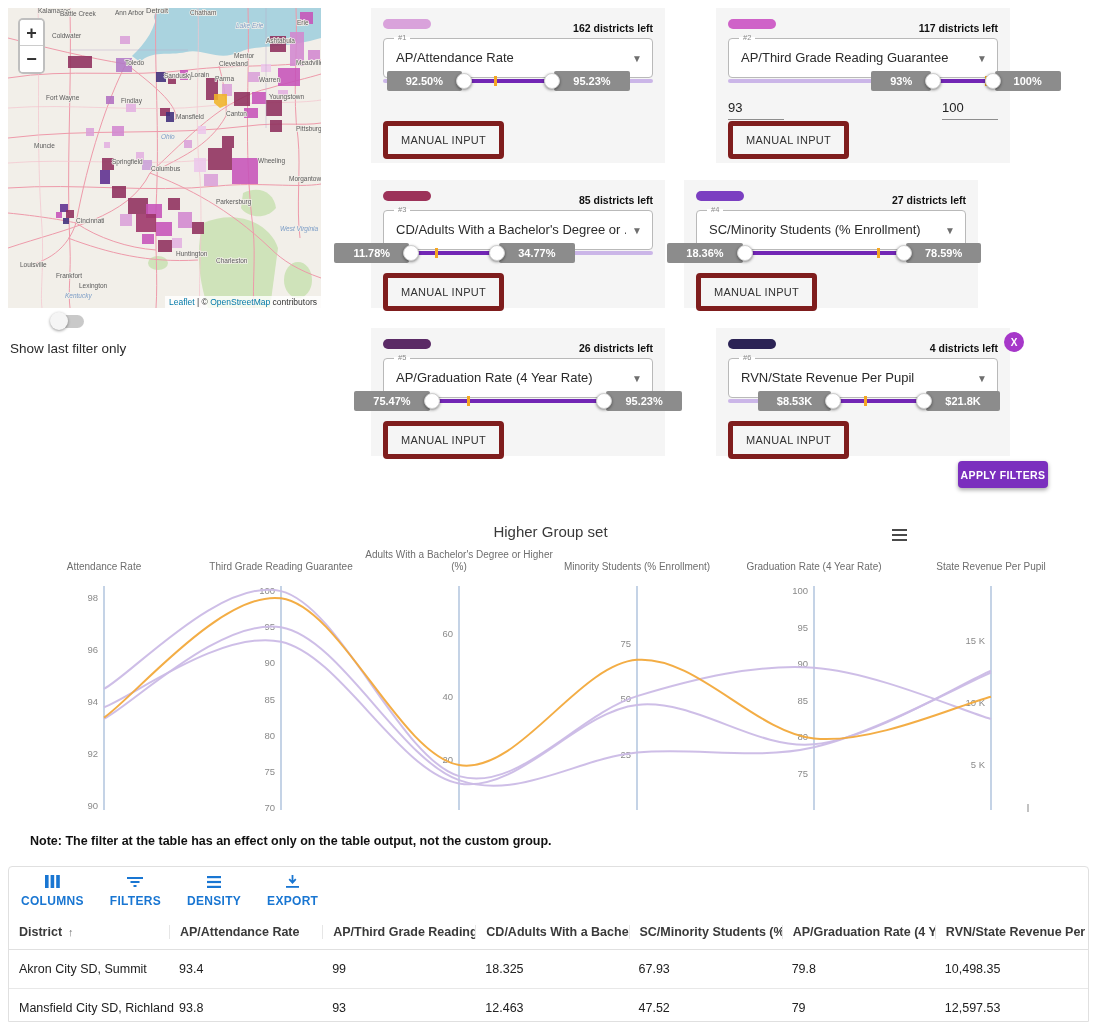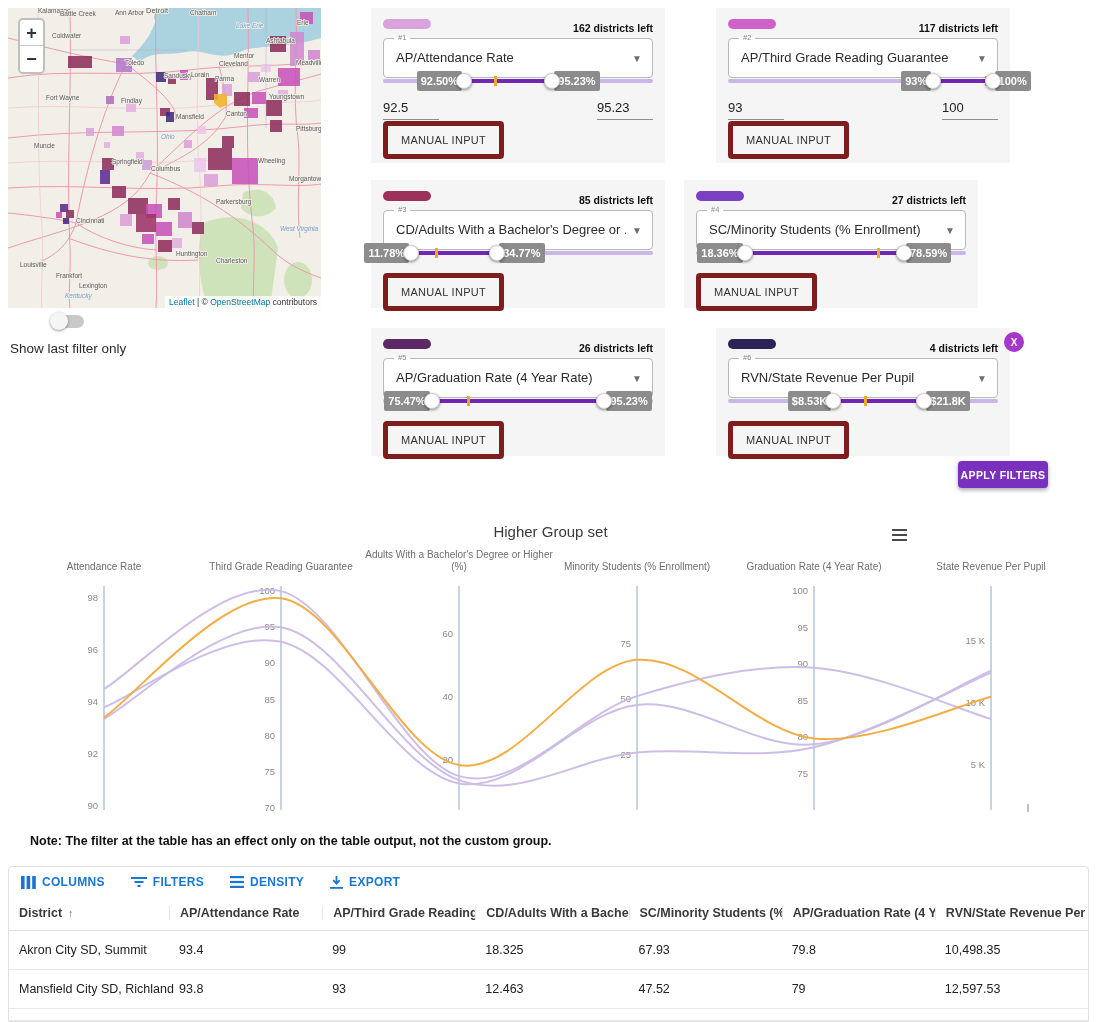--- a/index.html
+++ b/index.html
@@ -42,21 +42,21 @@
     background:linear-gradient(#f5f5f5 45%, #ffffff 45%); }
   .dd-value { position:absolute; left:12px; top:11px; font-size:13px; color:#2b2b2b; white-space:nowrap;
     max-width:230px; overflow:hidden; }
   .dd-arrow { position:absolute; right:10px; top:14px; font-size:10px; color:#6e6e6e; }
   .slider { position:absolute; left:12px; right:12px; top:62px; height:22px; }
   .track { position:absolute; left:0; right:0; top:9px; height:4px; border-radius:2px; background:#cbb6e8; }
   .track-active { position:absolute; top:9px; height:4px; background:#7226b5; }
   .handle { position:absolute; top:3px; width:16px; height:16px; margin-left:-8px; border-radius:50%;
     background:#fff; border:1px solid #d0d0d0; box-shadow:0 1px 3px rgba(0,0,0,.45); cursor:pointer; z-index:3; }
   .s-label { position:absolute; top:1px; height:20px; background:#8c8c8c; color:#fff; font-size:11px;
-    font-weight:bold; line-height:20px; padding:0 4px; border-radius:2px; white-space:nowrap; z-index:2; }
+    font-weight:bold; line-height:20px; padding:0 19px; border-radius:2px; white-space:nowrap; z-index:2; }
   .marker { position:absolute; top:6px; width:3px; height:10px; margin-left:-1px; background:#f5a623; z-index:1; }
   .inputs-row { position:absolute; left:12px; right:12px; top:92px; height:22px; display:none; }
   .card.tall .inputs-row { display:block; }
   .num-input { position:absolute; top:0; width:56px; font-size:13px; color:#222;
     border-bottom:1px solid #8e8e8e; padding-bottom:4px; }
   .num-input.right { right:0; }
   .manual-btn { position:absolute; left:12px; background:transparent; border:5px solid #7f1d1d;
     border-radius:4px; padding:8px 13px; font-size:11px; letter-spacing:.3px; color:#333; cursor:pointer;
     font-family:"Liberation Sans", sans-serif; }
   .card.tall .manual-btn { top:113px; }
@@ -74,21 +74,21 @@
   .scroll-hint { position:absolute; left:1027px; top:804px; width:2px; height:8px; background:#c2c2c2; }
 
   
   .note { position:absolute; left:5px; top:834px; font-size:12.5px; font-weight:bold; color:#111;padding-left:25px; }
 
   
   .grid { position:absolute; left:8px; top:866px; width:1081px; height:156px;
     border:1px solid #e0e0e0; border-radius:4px 4px 0 0; overflow:hidden; background:#fff; }
   .grid-toolbar { display:flex; align-items:center; gap:26px; padding:8px 12px 6px 12px; }
   .tb-btn { display:flex; align-items:center; gap:6px; color:#1976d2; font-size:12px; font-weight:bold;
-    letter-spacing:.3px; background:none; border:0; cursor:pointer; font-family:"Liberation Sans", sans-serif; }
+    letter-spacing:.3px; background:none; border:0; cursor:pointer; font-family:"Liberation Sans", sans-serif;flex-direction:column; }
   .tb-btn svg { display:block; }
   .grid-head { display:grid; grid-template-columns:160px repeat(6,1fr); height:36px;
     border-bottom:1px solid #e0e0e0; align-items:center; }
   .gh-cell { font-size:12.5px; font-weight:bold; color:#3a3a3a; padding:0 10px; white-space:nowrap;
     overflow:hidden; position:relative; }
   .gh-cell + .gh-cell { border-left:1px solid #e6e6e6; }
   .sort-arrow { font-size:11px; color:#757575; margin-left:6px; }
   .grid-row { display:grid; grid-template-columns:160px repeat(6,1fr); height:39px;
     border-bottom:1px solid #e8e8e8; align-items:center; }
   .gr-cell { font-size:12.5px; color:#212121; padding:0 10px; white-space:nowrap; }
@@ -262,24 +262,20 @@
         </div>
         <div class="slider">
           <div class="track"></div>
           <div class="track-active" style="left:30%;right:37.3%"></div>
           <div class="marker" style="left:41.5%"></div>
           <div class="s-label" style="right:calc(100% - 30% + 2px)">92.50%</div>
           <div class="s-label" style="left:calc(62.7% + 2px)">95.23%</div>
           <div class="handle" style="left:30%"></div>
           <div class="handle" style="left:62.7%"></div>
         </div>
-        <div class="inputs-row">
-          <div class="num-input">92.5</div>
-          <div class="num-input right">95.23</div>
-        </div>
         <button class="manual-btn">MANUAL INPUT</button>
       </div>
       <div class="card tall" style="left: 716px; top: 8px;">
         <div class="pill" style="background:#cf62c8"></div>
         <div class="left-count">117 districts left</div>
         <div class="dropdown">
           <span class="dd-tag">#2</span>
           <span class="dd-value">AP/Third Grade Reading Guarantee</span>
           <span class="dd-arrow">▼</span>
         </div>

